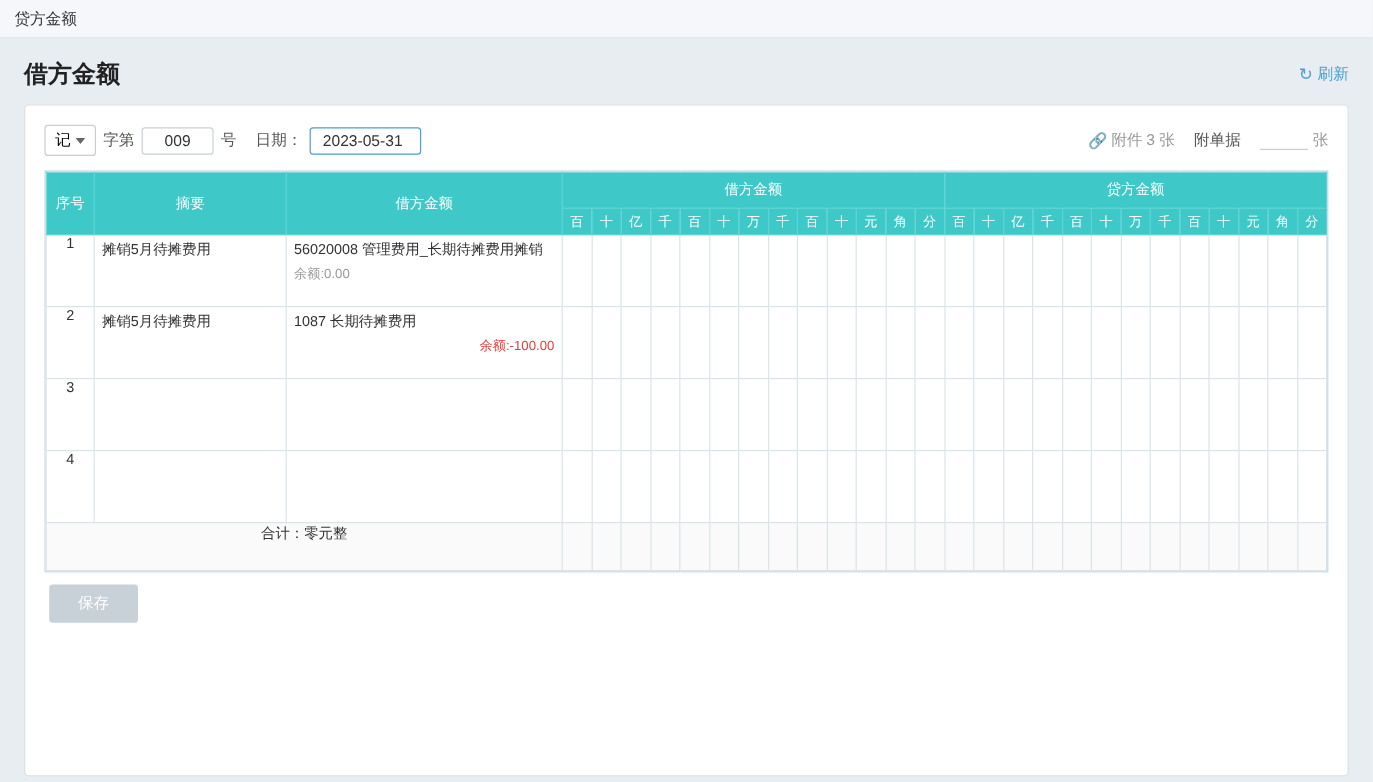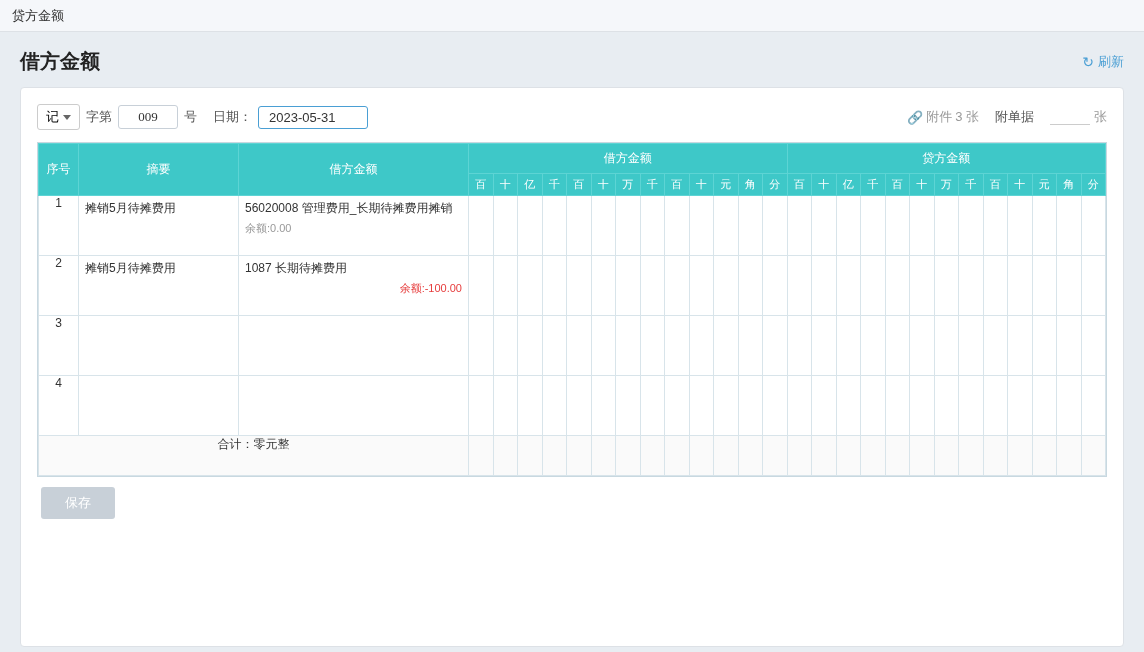--- a/index.html
+++ b/index.html
@@ -82,30 +82,29 @@
       gap: 2px;
     }
     .field-input {
       border: 1px solid #c8d0d8;
       border-radius: 3px;
       padding: 3px 16px;
       font-size: 13px;
       color: #333;
       background: #fff;
       min-width: 60px;
-      font-family: Liberation Serif, serif;
     }
     .date-input {
       border: 1px solid #4a9fd4;
       border-radius: 3px;
       padding: 3px 10px;
       font-size: 13px;
       color: #333;
       background: #fff;
-      width: 110px;
+      width: 93px;
     }
     .right-controls {
       margin-left: auto;
       display: flex;
       align-items: center;
       gap: 16px;
       color: #999;
       font-size: 13px;
     }
     .attach-link {

